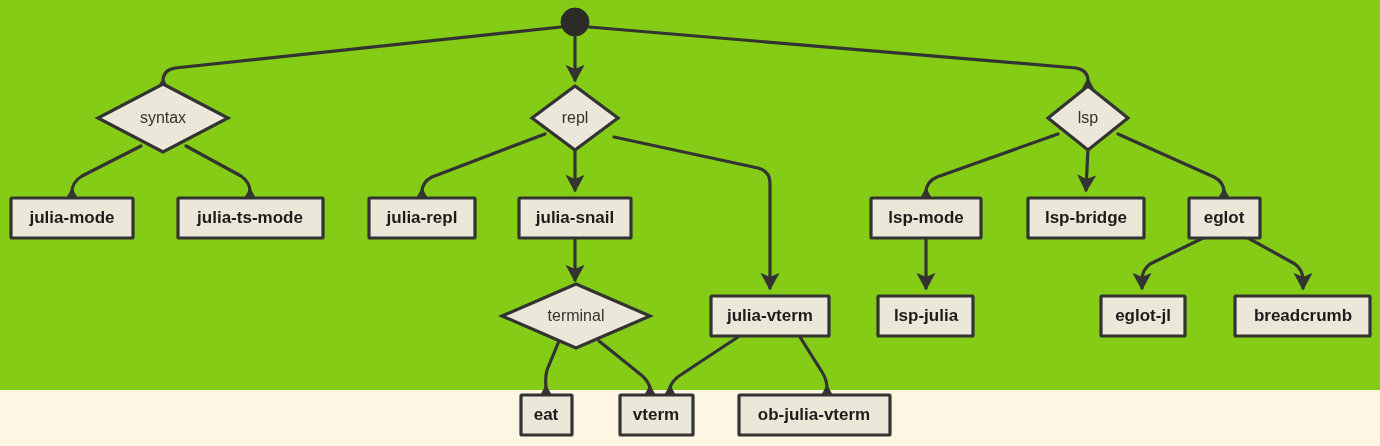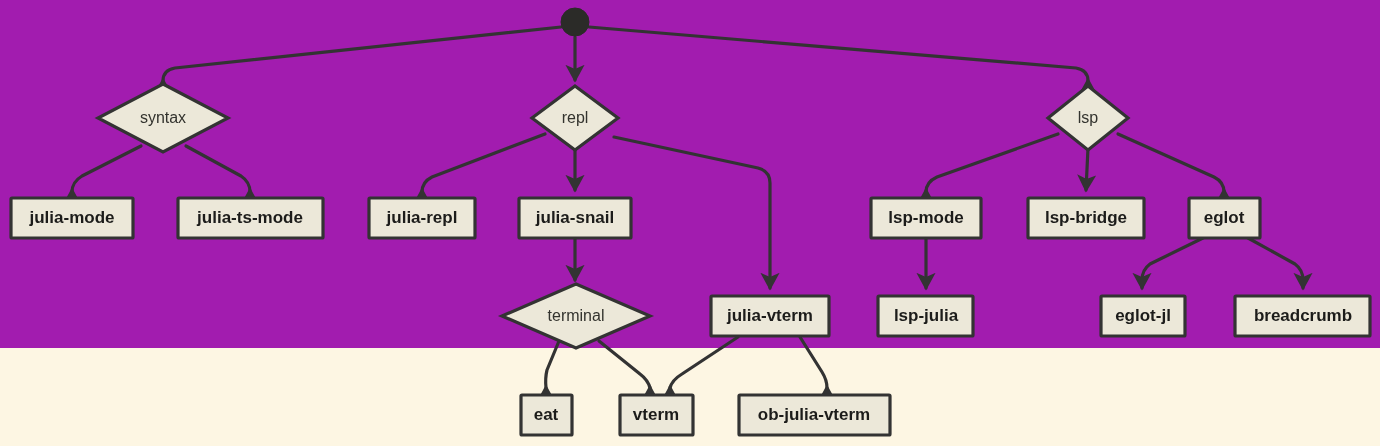--- a/index.html
+++ b/index.html
@@ -9,22 +9,22 @@
   body {
     width: 1380px;
     height: 446px;
     background: #fdf6e3;
     font-family: "Liberation Sans", sans-serif;
     overflow: hidden;
   }
   #diagram-root {
     position: relative;
     width: 1380px;
-    height: 348px;
-    background: #a21caf;
+    height: 390px;
+    background: #84cc16;
   }
   svg#graph {
     position: absolute;
     left: 0;
     top: 0;
     width: 1380px;
     height: 446px;
     display: block;
   }
   .edge-path {

